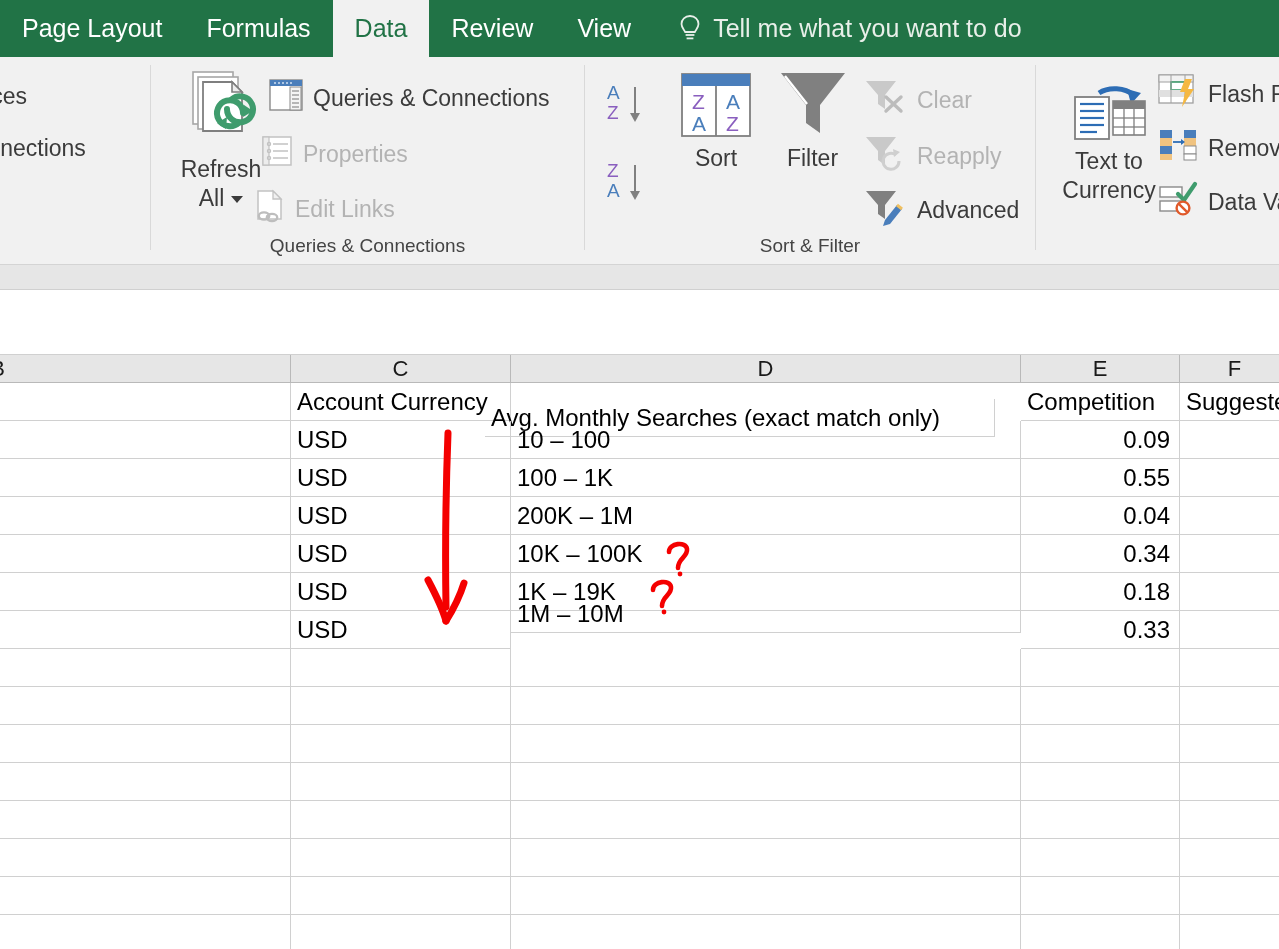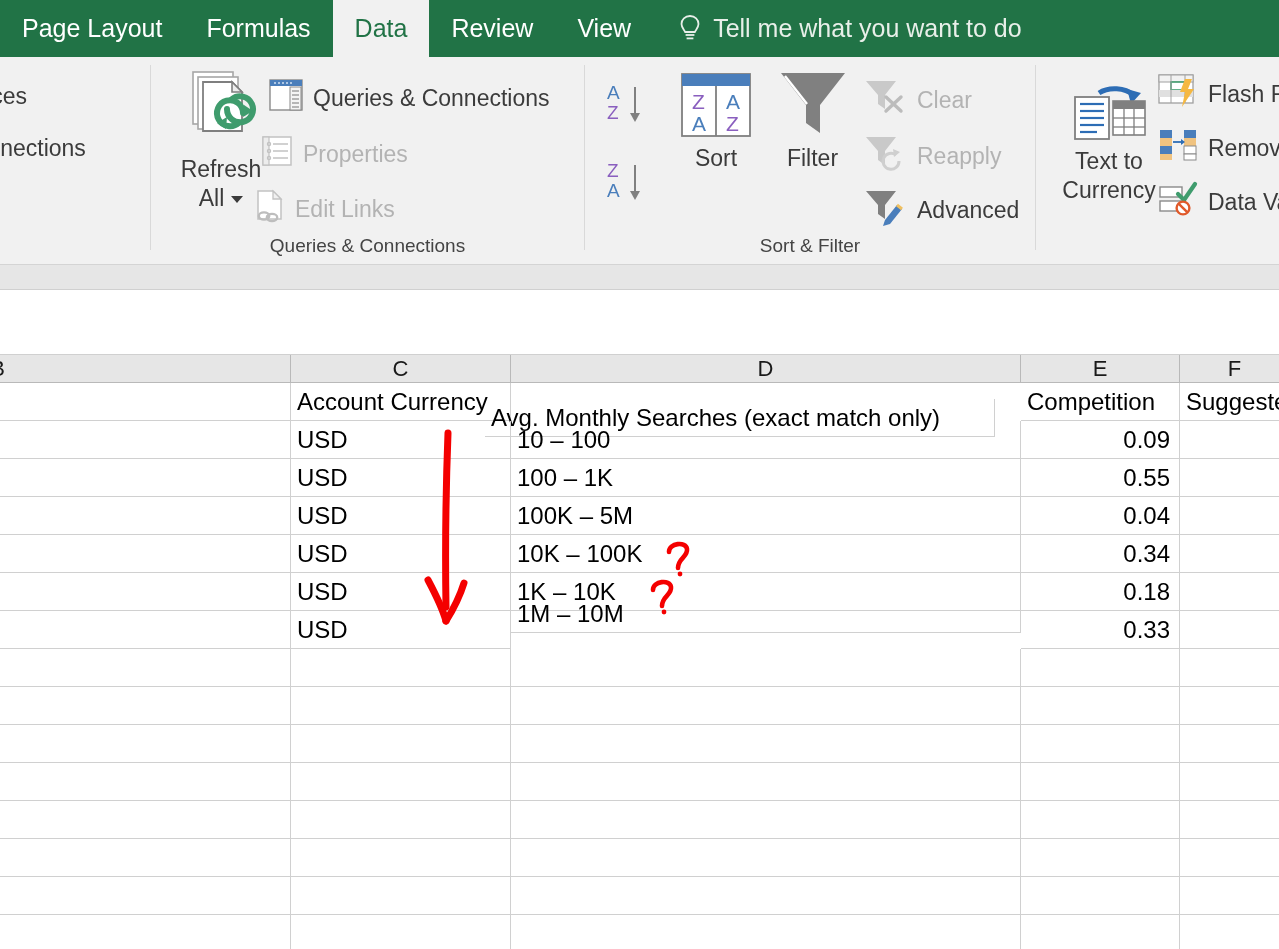--- a/index.html
+++ b/index.html
@@ -456,21 +456,21 @@
         <div class="cell" style="left: 1180px; top: 104px; width: 110px; border-right: none;">
           <span></span>
         </div>
         <div class="cell clipleft" style="left: -40px; top: 142px; width: 331px;">
           <span></span>
         </div>
         <div class="cell" style="left: 291px; top: 142px; width: 220px;">
           <span>USD</span>
         </div>
         <div class="cell" style="left: 511px; top: 142px; width: 510px;">
-          <span>100K – 5M</span>
+          <span>200K – 1M</span>
         </div>
         <div class="cell num" style="left: 1021px; top: 142px; width: 159px;">
           <span>0.04</span>
         </div>
         <div class="cell" style="left: 1180px; top: 142px; width: 110px; border-right: none;">
           <span></span>
         </div>
         <div class="cell clipleft" style="left: -40px; top: 180px; width: 331px;">
           <span></span>
         </div>
@@ -486,21 +486,21 @@
         <div class="cell" style="left: 1180px; top: 180px; width: 110px; border-right: none;">
           <span></span>
         </div>
         <div class="cell clipleft" style="left: -40px; top: 218px; width: 331px;">
           <span></span>
         </div>
         <div class="cell" style="left: 291px; top: 218px; width: 220px;">
           <span>USD</span>
         </div>
         <div class="cell" style="left: 511px; top: 218px; width: 510px;">
-          <span>1K – 10K</span>
+          <span>1K – 19K</span>
         </div>
         <div class="cell num" style="left: 1021px; top: 218px; width: 159px;">
           <span>0.18</span>
         </div>
         <div class="cell" style="left: 1180px; top: 218px; width: 110px; border-right: none;">
           <span></span>
         </div>
         <div class="cell clipleft" style="left: -40px; top: 256px; width: 331px;">
           <span></span>
         </div>

